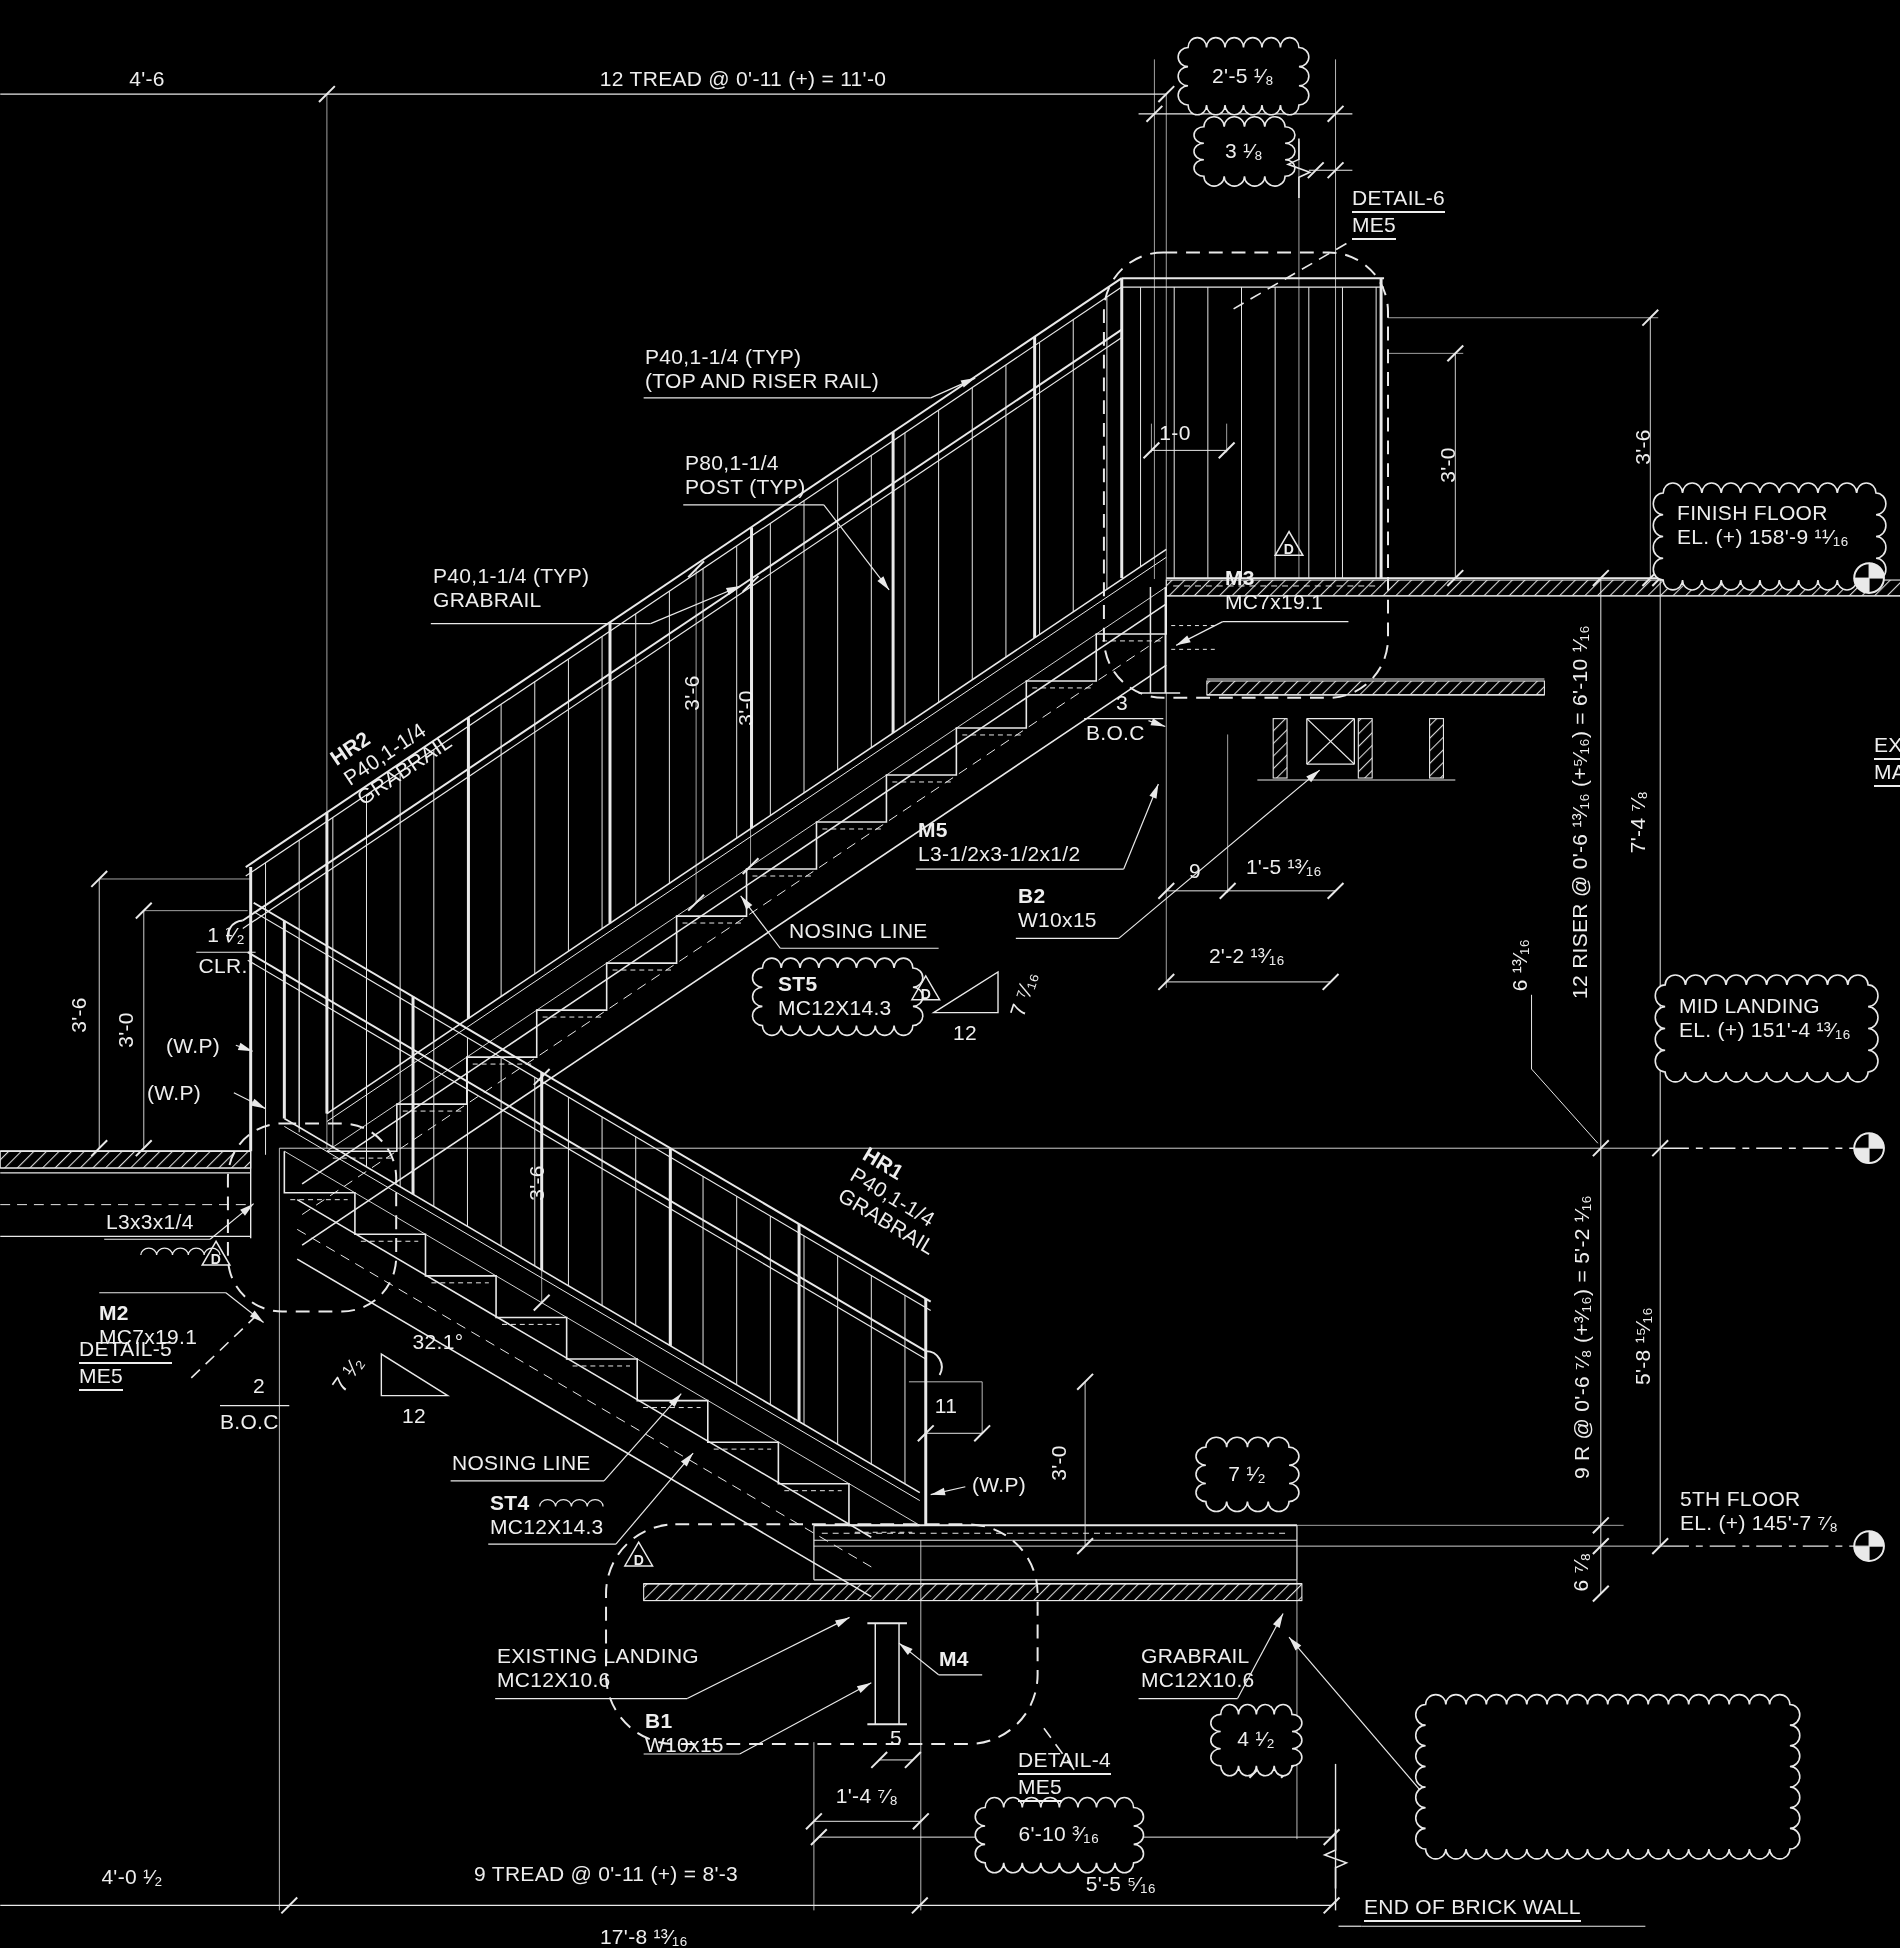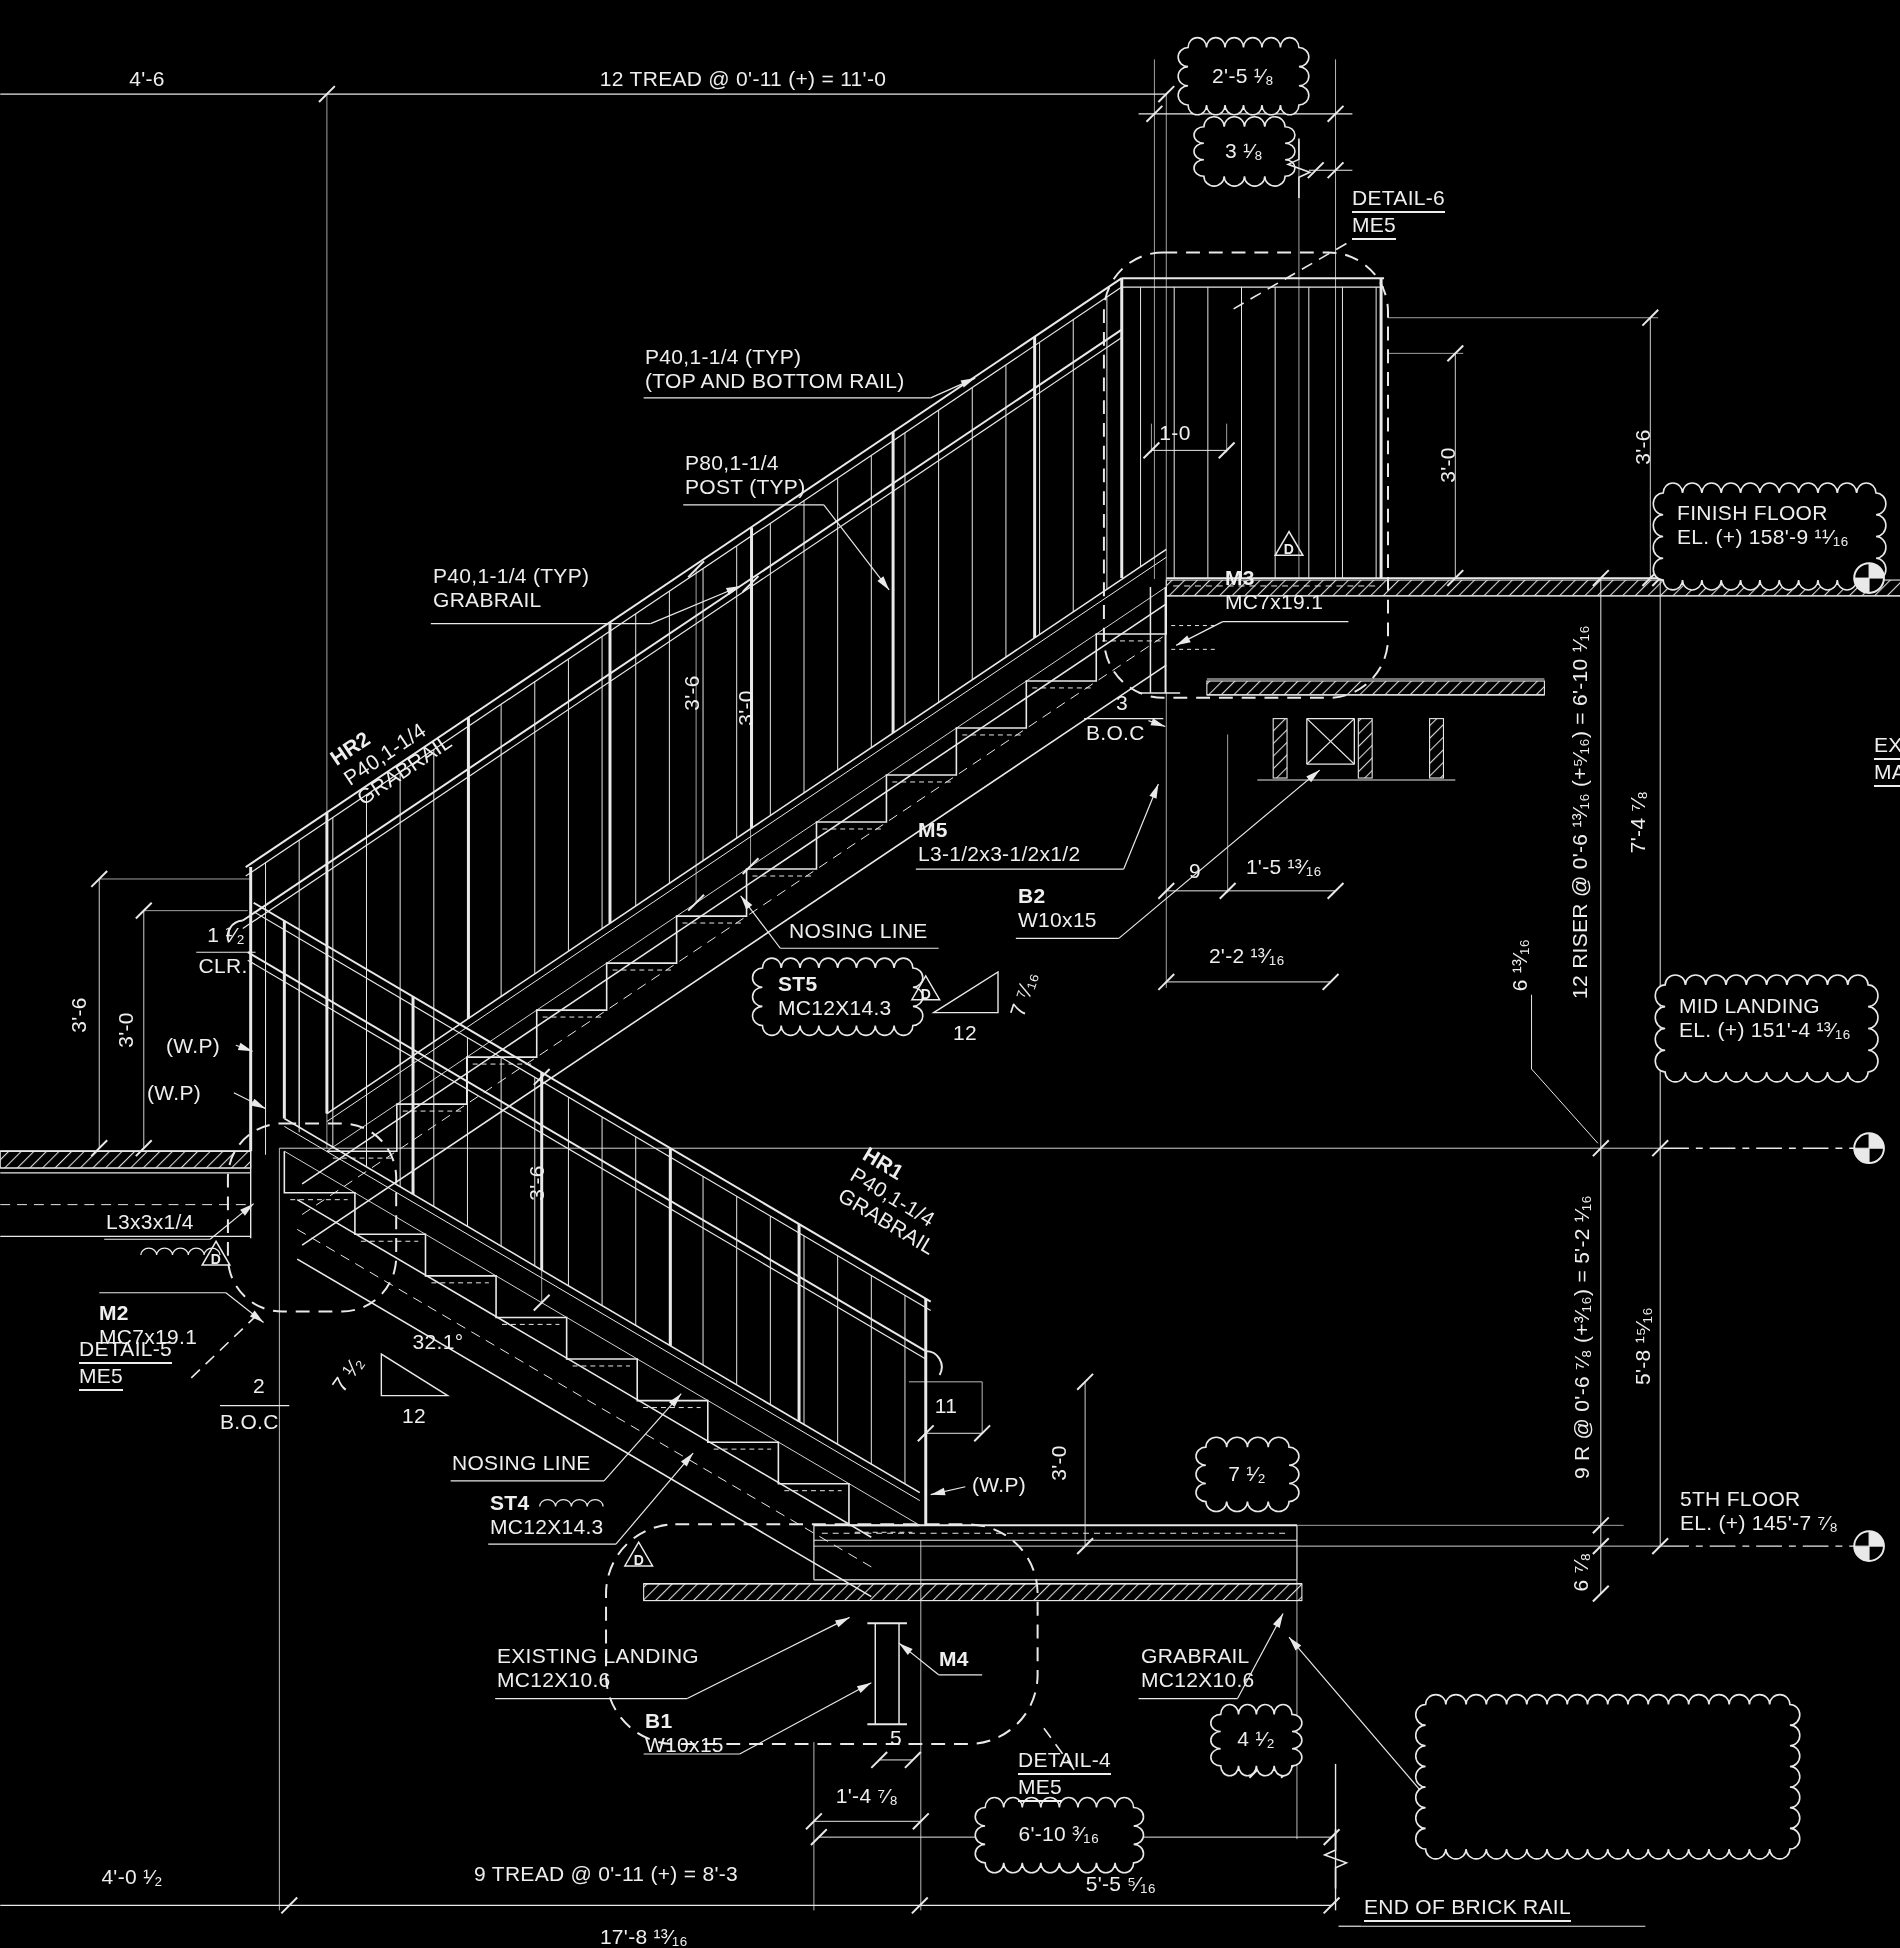--- a/index.html
+++ b/index.html
@@ -382,21 +382,21 @@
   <div class="lbl c" style="left:743px;top:79px">12 TREAD @ 0'-11 (+) = 11'-0</div>
   <div class="lbl c" style="left:1243px;top:76px">2'-5 ¹⁄₈</div>
   <div class="lbl c" style="left:1244px;top:151px">3 ¹⁄₈</div>
   <div class="lbl" style="left:1352px;top:186px">
     <div><span class="u">DETAIL-6</span></div>
     <div><span class="u">ME5</span></div>
   </div>
 
   <div class="lbl" style="left:645px;top:345px">
     <div>P40,1-1/4 (TYP)</div>
-    <div>(TOP AND BOTTOM RAIL)</div>
+    <div>(TOP AND RISER RAIL)</div>
   </div>
   <div class="lbl" style="left:685px;top:451px">
     <div>P80,1-1/4</div>
     <div>POST (TYP)</div>
   </div>
   <div class="lbl" style="left:433px;top:564px">
     <div>P40,1-1/4 (TYP)</div>
     <div>GRABRAIL</div>
   </div>
   <div class="lbl" style="left:391px;top:750px;transform:translate(-50%,-50%) rotate(-34deg)">
@@ -515,20 +515,20 @@
     <div>GRABRAIL</div>
     <div>MC12X10.6</div>
   </div>
   <div class="lbl c" style="left:1256px;top:1739px">4 ¹⁄₂</div>
   <div class="lbl c" style="left:1059px;top:1834px">6'-10 ³⁄₁₆</div>
 
   <div class="lbl c" style="left:132px;top:1877px">4'-0 ¹⁄₂</div>
   <div class="lbl c" style="left:606px;top:1874px">9 TREAD @ 0'-11 (+) = 8'-3</div>
   <div class="lbl c" style="left:1121px;top:1884px">5'-5 ⁵⁄₁₆</div>
   <div class="lbl c" style="left:644px;top:1937px">17'-8 ¹³⁄₁₆</div>
-  <div class="lbl" style="left:1364px;top:1895px"><span class="u">END OF BRICK RAIL</span></div>
+  <div class="lbl" style="left:1364px;top:1895px"><span class="u">END OF BRICK WALL</span></div>
 
   <div class="lbl c tri" style="left:1289px;top:549px">D</div>
   <div class="lbl c tri" style="left:926px;top:994px">D</div>
   <div class="lbl c tri" style="left:216px;top:1259px">D</div>
   <div class="lbl c tri" style="left:639px;top:1560px">D</div>
 </div>
 
 
 </body></html>

